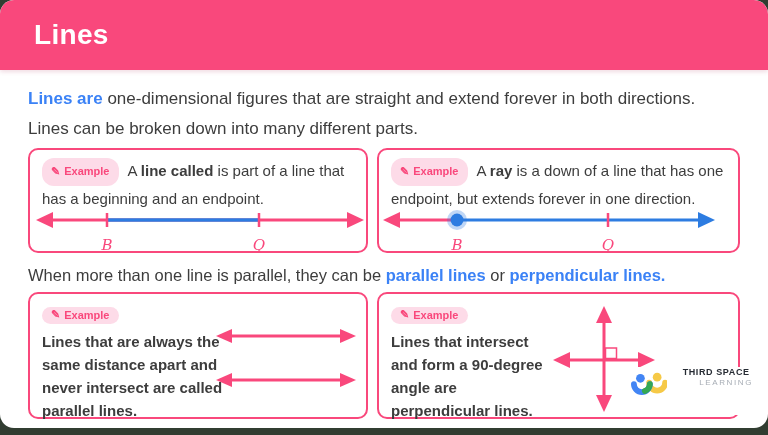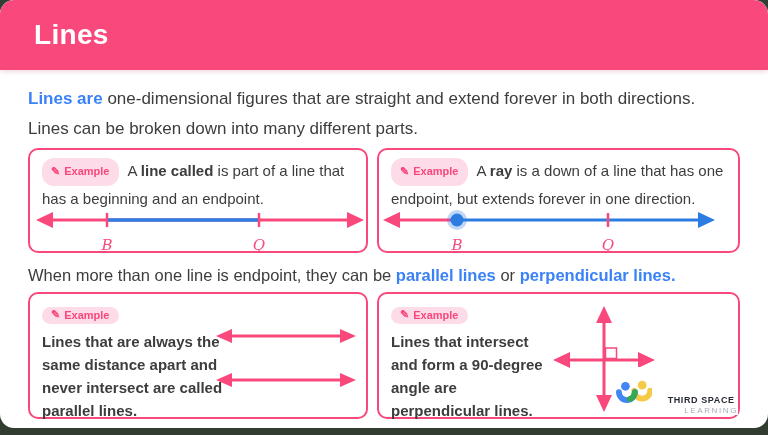--- a/index.html
+++ b/index.html
@@ -58,22 +58,22 @@
   .box3 p, .box4 p { padding-top:6px;font-weight:bold; }
   .diagram { position:absolute; }
   .d1 { left:0;   top:56px;  }
   .d2 { left:0;   top:56px;  }
   .d3 { right:6px; top:34px; }
   .d4 { left:160px; top:8px; }
   .mathlabel {
     font-family:"DejaVu Serif", serif; font-style:italic; font-size:15px;
   }
   .logo {
-    position:absolute; left:612px; top:367px; width:126px; height:48px;
-    background:#ffffff; display:flex; align-items:flex-end; gap:12px; z-index:5;
+    position:absolute; left:627px; top:367px; width:126px; height:48px;
+    background:#ffffff; display:flex; align-items:flex-start; gap:12px; z-index:5;
     padding-left:4px;
   }
   .logo-text { display:flex; flex-direction:column; align-items:center; }
   .logo-text .l1 { font-size:9px; font-weight:bold; color:#262b33; letter-spacing:.6px; }
   .logo-text .l2 { font-size:8px; color:#a7adb5; letter-spacing:1.6px; margin-top:1px;margin-left:20px; }
 </style>
 </head>
 <body>
 
 <div class="card">
@@ -115,21 +115,21 @@
       <line x1="78" y1="14" x2="322" y2="14" stroke="#2d7ce1" stroke-width="3"></line>
       <polygon points="336,14 319,6 319,22" fill="#2d7ce1"></polygon>
       <circle cx="78" cy="14" r="10" fill="#2d7ce1" opacity="0.3"></circle>
       <circle cx="78" cy="14" r="6.5" fill="#2d7ce1"></circle>
       <line x1="229" y1="7" x2="229" y2="21" stroke="#f9487c" stroke-width="2.5"></line>
       <text x="78" y="44" text-anchor="middle" fill="#f9487c" class="mathlabel">B</text>
       <text x="229" y="44" text-anchor="middle" fill="#f9487c" class="mathlabel">Q</text>
     </svg>
   </div>
 
-  <p class="mid"><span>When more than one line is endpoint, they can be </span><b>parallel lines</b><span> or </span><b>perpendicular lines.</b></p>
+  <p class="mid"><span>When more than one line is parallel, they can be </span><b>parallel lines</b><span> or </span><b>perpendicular lines.</b></p>
 
   <div class="exbox box3">
     <div class="badge-row"><span class="badge">
           <span class="pencil">✎</span>
           <span>Example</span>
         </span></div>
     <p><span>Lines that are always the
 same distance apart and
 never intersect are called
 </span><b>parallel lines</b><span>.</span></p>

